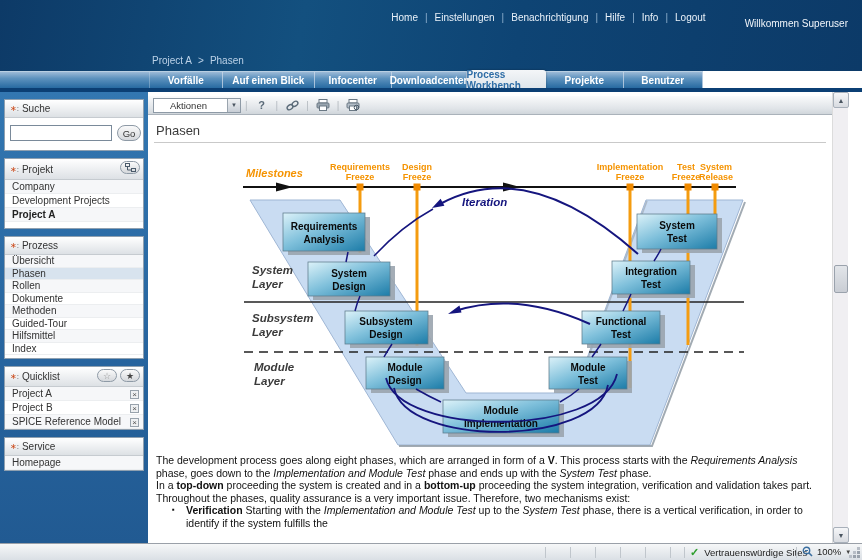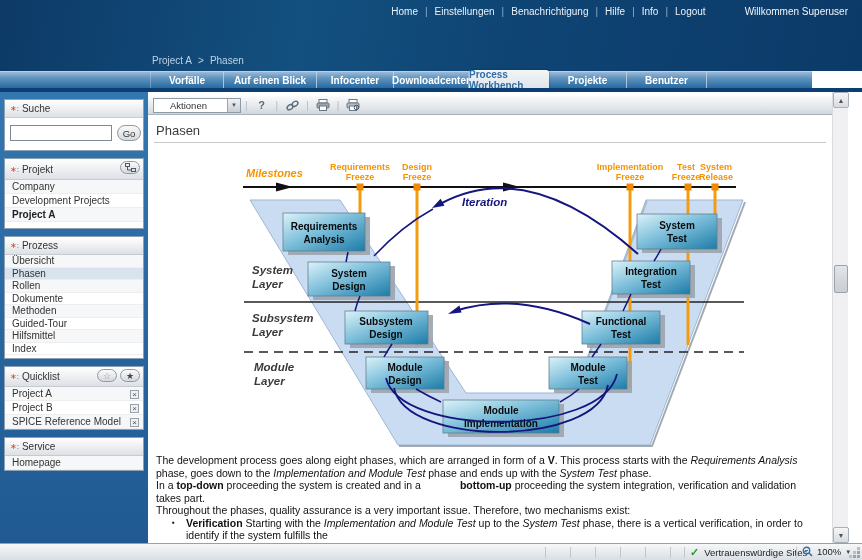--- a/index.html
+++ b/index.html
@@ -10,25 +10,25 @@
   
   #header { position:absolute; left:0; top:0; width:862px; height:71px;
     background:linear-gradient(100deg,#0d3a67 0%,#13507f 35%,#0e4474 60%,#0c3a68 100%); }
   #logo { position:absolute; left:22px; top:12px; color:#fff; font-size:19px; font-weight:bold;
     letter-spacing:3px; text-shadow:0 1px 2px rgba(0,0,0,.5); }
   #logo .gt { color:#f59b1e; padding:0 1px; }
   #topmenu { position:absolute; right:14px; top:6px; display:flex; align-items:center; gap:7px;
     color:#e9f1f9; font-size:10px; }
   #topmenu .sep { color:#8fb0cf; }
   #topmenu a { color:#e9f1f9; text-decoration:none; }
-  #welcome { margin-left:32px; color:#f2f6fb; }
+  #welcome { margin-left:32px; color:#f2f6fb;margin-top:12px; }
   #breadcrumb { position:absolute; left:152px; top:55px; color:#bcd2e8; font-size:10px; display:flex; gap:6px; }
 
   
-  #tabbar { position:absolute; left:0; top:71px; width:812px; height:17px;
+  #tabbar { position:absolute; left:0; top:71px; width:703px; height:17px;
     background:linear-gradient(180deg,#9cbad7 0%,#5d92be 40%,#276aa1 100%);
     border-top:1px solid #b9cfe2; display:flex; }
   #tabbar .spacer { width:151px; border-right:1px solid #d5e2ee55; }
   .tab { height:17px; display:flex; align-items:center; justify-content:center;
     color:#fff; font-size:10px; font-weight:bold; border-right:1px solid #cfdceabb; cursor:pointer; }
   .tab.active { background:linear-gradient(180deg,#f4f6f8,#dde4ea); color:#2e6da6;
     border-radius:3px 3px 0 0; border-right:none; margin-top:-2px; height:19px;
     box-shadow:0 0 2px rgba(0,0,0,.4); }
   #navline { position:absolute; left:0; top:88px; width:862px; height:4px; background:#0b3f74; }
 
@@ -408,21 +408,21 @@
       <g>
         <path d="M638,254 Q528,156 440,204" stroke="#15157E" stroke-width="2" fill="none"></path>
         <polygon points="432,208 444.4,205.8 440.6,198.8" fill="#15157E"></polygon>
         <path d="M433,209 Q402,226 374,256" stroke="#15157E" stroke-width="1.5" fill="none"></path>
         <text x="462" y="206" font-size="11.5" font-weight="bold" font-style="italic" fill="#15157E">Iteration</text>
       </g>
     </svg>
 
     <div id="paragraphs">
       <p id="p1"><span>The development process goes along eight phases, which are arranged in form of a </span><span style="font-weight: bold;">V</span><span>. This process starts with the </span><span style="font-style: italic;">Requirements Analysis</span><span> phase, goes down to the </span><span style="font-style: italic;">Implementation and Module Test</span><span> phase and ends up with the </span><span style="font-style: italic;">System Test</span><span> phase.</span></p>
-      <p id="p2"><span>In a </span><span style="font-weight: bold;">top-down</span><span> proceeding the system is created and in a </span><span style="font-weight: bold; margin-left: 36px;">bottom-up</span><span> proceeding the system integration, verification and validation takes part.</span></p>
+      <p id="p2"><span>In a </span><span style="font-weight: bold;">top-down</span><span> proceeding the system is created and in a </span><span style="font-weight: bold;">bottom-up</span><span> proceeding the system integration, verification and validation takes part.</span></p>
       <p id="p3"><span>Throughout the phases, quality assurance is a very important issue. Therefore, two mechanisms exist:</span></p>
       <div class="bullet-row">
         <span class="bullet-marker">▪</span>
         <span class="bullet-text"><span style="font-weight: bold;">Verification</span><span> Starting with the </span><span style="font-style: italic;">Implementation and Module Test</span><span> up to the </span><span style="font-style: italic;">System Test</span><span> phase, there is a vertical verification, in order to identify if the system fulfills the</span></span>
       </div>
     </div>
   </div>
 
   <div id="vscroll">
     <div class="sbtn" style="top:0">

